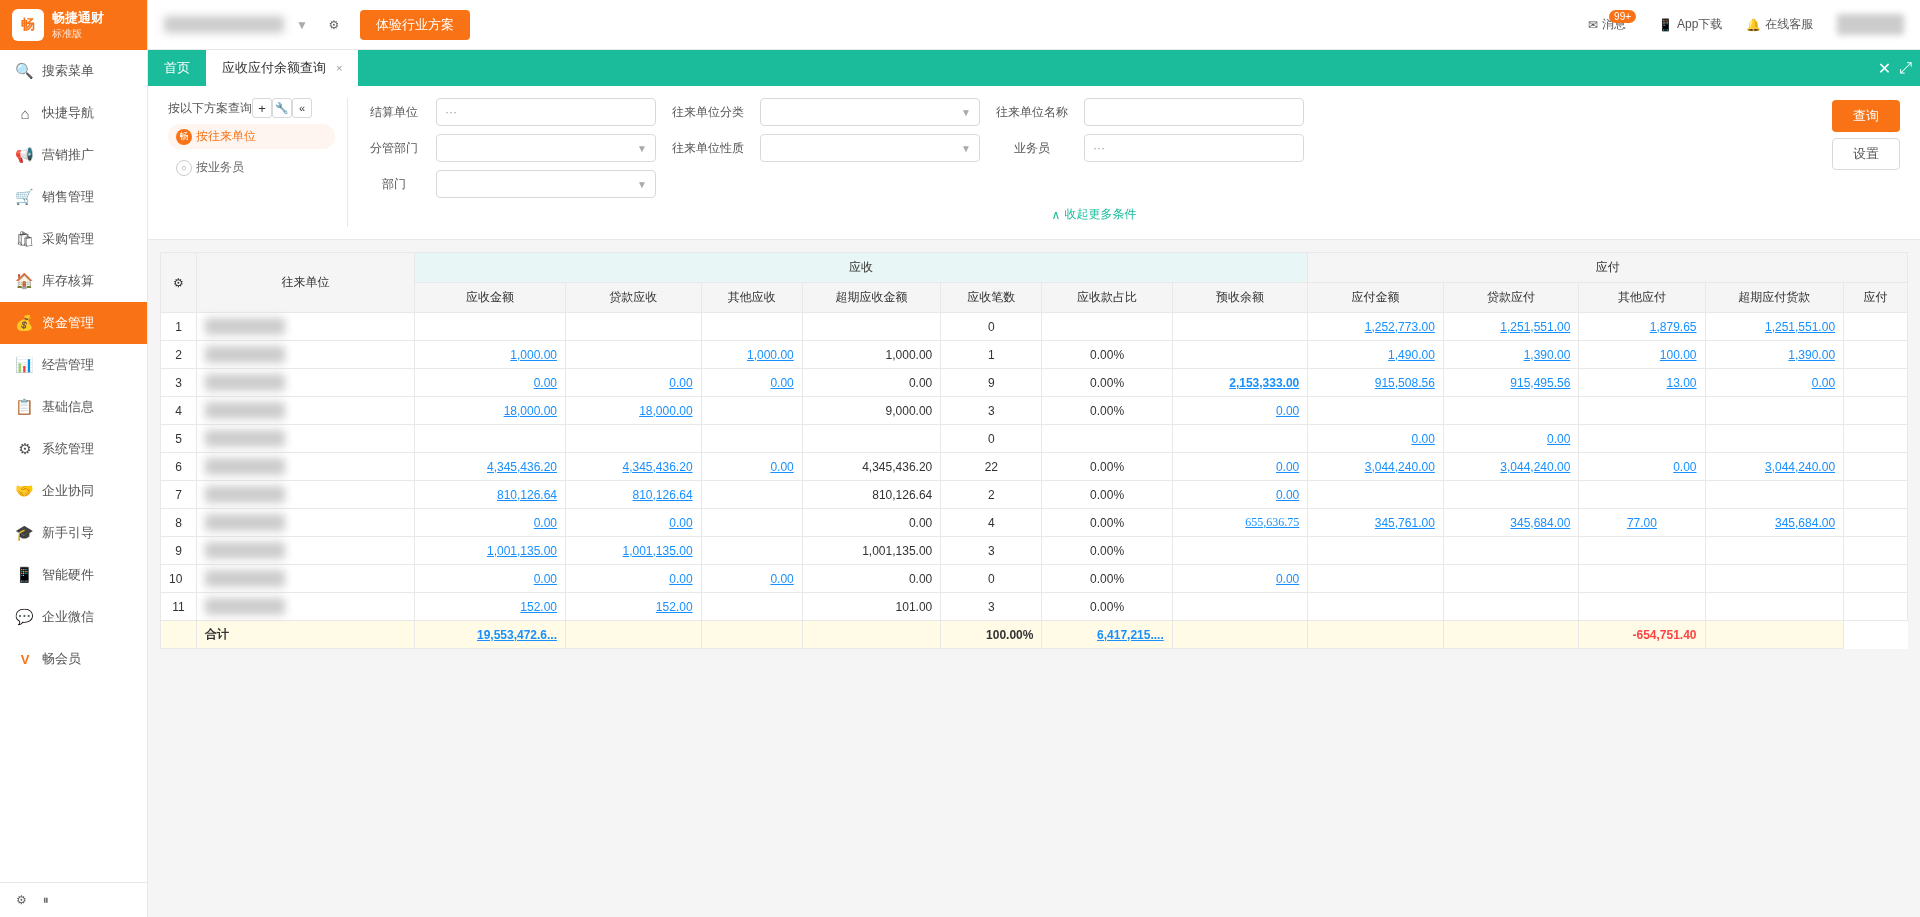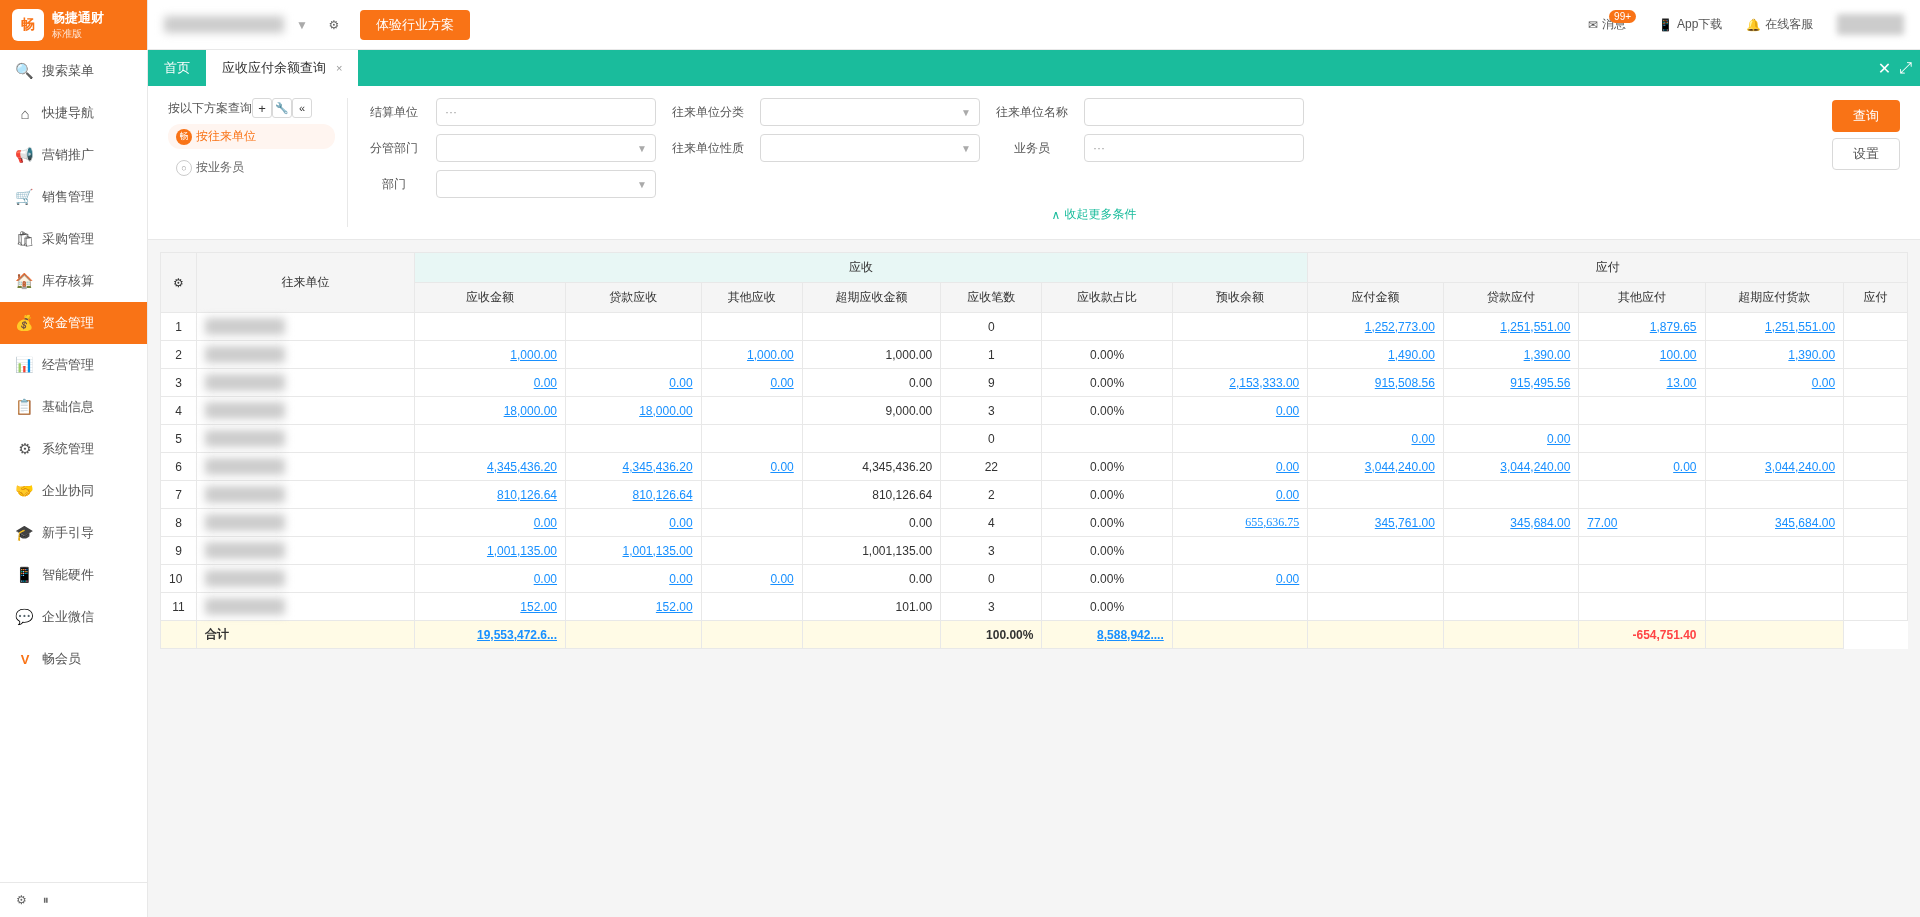--- a/index.html
+++ b/index.html
@@ -332,21 +332,21 @@
             </tr>
             <tr>
               <td style="text-align: center;">3</td>
               <td style="text-align: left;"><span style="filter: blur(4px); background: rgb(204, 204, 204); color: transparent; border-radius: 2px; min-width: 80px; display: inline-block;">往来单位名称</span></td>
               <td style="text-align: right;"><span class="link-text">0.00</span></td>
               <td style="text-align: right;"><span class="link-text">0.00</span></td>
               <td style="text-align: right;"><span class="link-text">0.00</span></td>
               <td style="text-align: right;">0.00</td>
               <td style="text-align: center;">9</td>
               <td style="text-align: center;">0.00%</td>
-              <td style="text-align: right;"><span class="link-text">2,153,333.00</span></td>
+              <td style="text-align: right; font-weight: bold;"><span class="link-text">2,153,333.00</span></td>
               <td style="text-align: right;"><span class="link-text">915,508.56</span></td>
               <td style="text-align: right;"><span class="link-text">915,495.56</span></td>
               <td style="text-align: right;"><span class="link-text">13.00</span></td>
               <td style="text-align: right;"><span class="link-text">0.00</span></td>
               <td style="text-align: right;"></td>
             </tr>
             <tr>
               <td style="text-align: center;">4</td>
               <td style="text-align: left;"><span style="filter: blur(4px); background: rgb(204, 204, 204); color: transparent; border-radius: 2px; min-width: 80px; display: inline-block;">往来单位名称</span></td>
               <td style="text-align: right;"><span class="link-text">18,000.00</span></td>
@@ -415,21 +415,21 @@
               <td style="text-align: left;"><span style="filter: blur(4px); background: rgb(204, 204, 204); color: transparent; border-radius: 2px; min-width: 80px; display: inline-block;">往来单位名称</span></td>
               <td style="text-align: right;"><span class="link-text">0.00</span></td>
               <td style="text-align: right;"><span class="link-text">0.00</span></td>
               <td style="text-align: right;"></td>
               <td style="text-align: right;">0.00</td>
               <td style="text-align: center;">4</td>
               <td style="text-align: center;">0.00%</td>
               <td style="text-align: right; font-family: Liberation Serif, serif;"><span class="link-text">655,636.75</span></td>
               <td style="text-align: right;"><span class="link-text">345,761.00</span></td>
               <td style="text-align: right;"><span class="link-text">345,684.00</span></td>
-              <td style="text-align: left;"><span class="link-text">77.00</span></td>
+              <td style="text-align: center;"><span class="link-text">77.00</span></td>
               <td style="text-align: right;"><span class="link-text">345,684.00</span></td>
               <td style="text-align: right;"></td>
             </tr>
             <tr>
               <td style="text-align: center;">9</td>
               <td style="text-align: left;"><span style="filter: blur(4px); background: rgb(204, 204, 204); color: transparent; border-radius: 2px; min-width: 80px; display: inline-block;">往来单位名称</span></td>
               <td style="text-align: right;"><span class="link-text">1,001,135.00</span></td>
               <td style="text-align: right;"><span class="link-text">1,001,135.00</span></td>
               <td style="text-align: right;"></td>
               <td style="text-align: right;">1,001,135.00</td>
@@ -477,21 +477,21 @@
           </tbody>
         <tfoot>
           <tr class="total-row">
             <td class="center"></td>
             <td class="left">合计</td>
             <td class="right" style="color:#1890ff; text-decoration:underline;">19,553,472.6...</td>
             <td></td>
             <td></td>
             <td></td>
             <td>100.00%</td>
-            <td style="color:#1890ff; text-decoration:underline;">8,588,942....</td>
+            <td style="color:#1890ff; text-decoration:underline;">6,417,215....</td>
             <td></td>
             <td></td>
             <td></td>
             <td style="color:#f44;">-654,751.40</td>
             <td></td>
           </tr>
         </tfoot>
       </table>
     </div>
 

